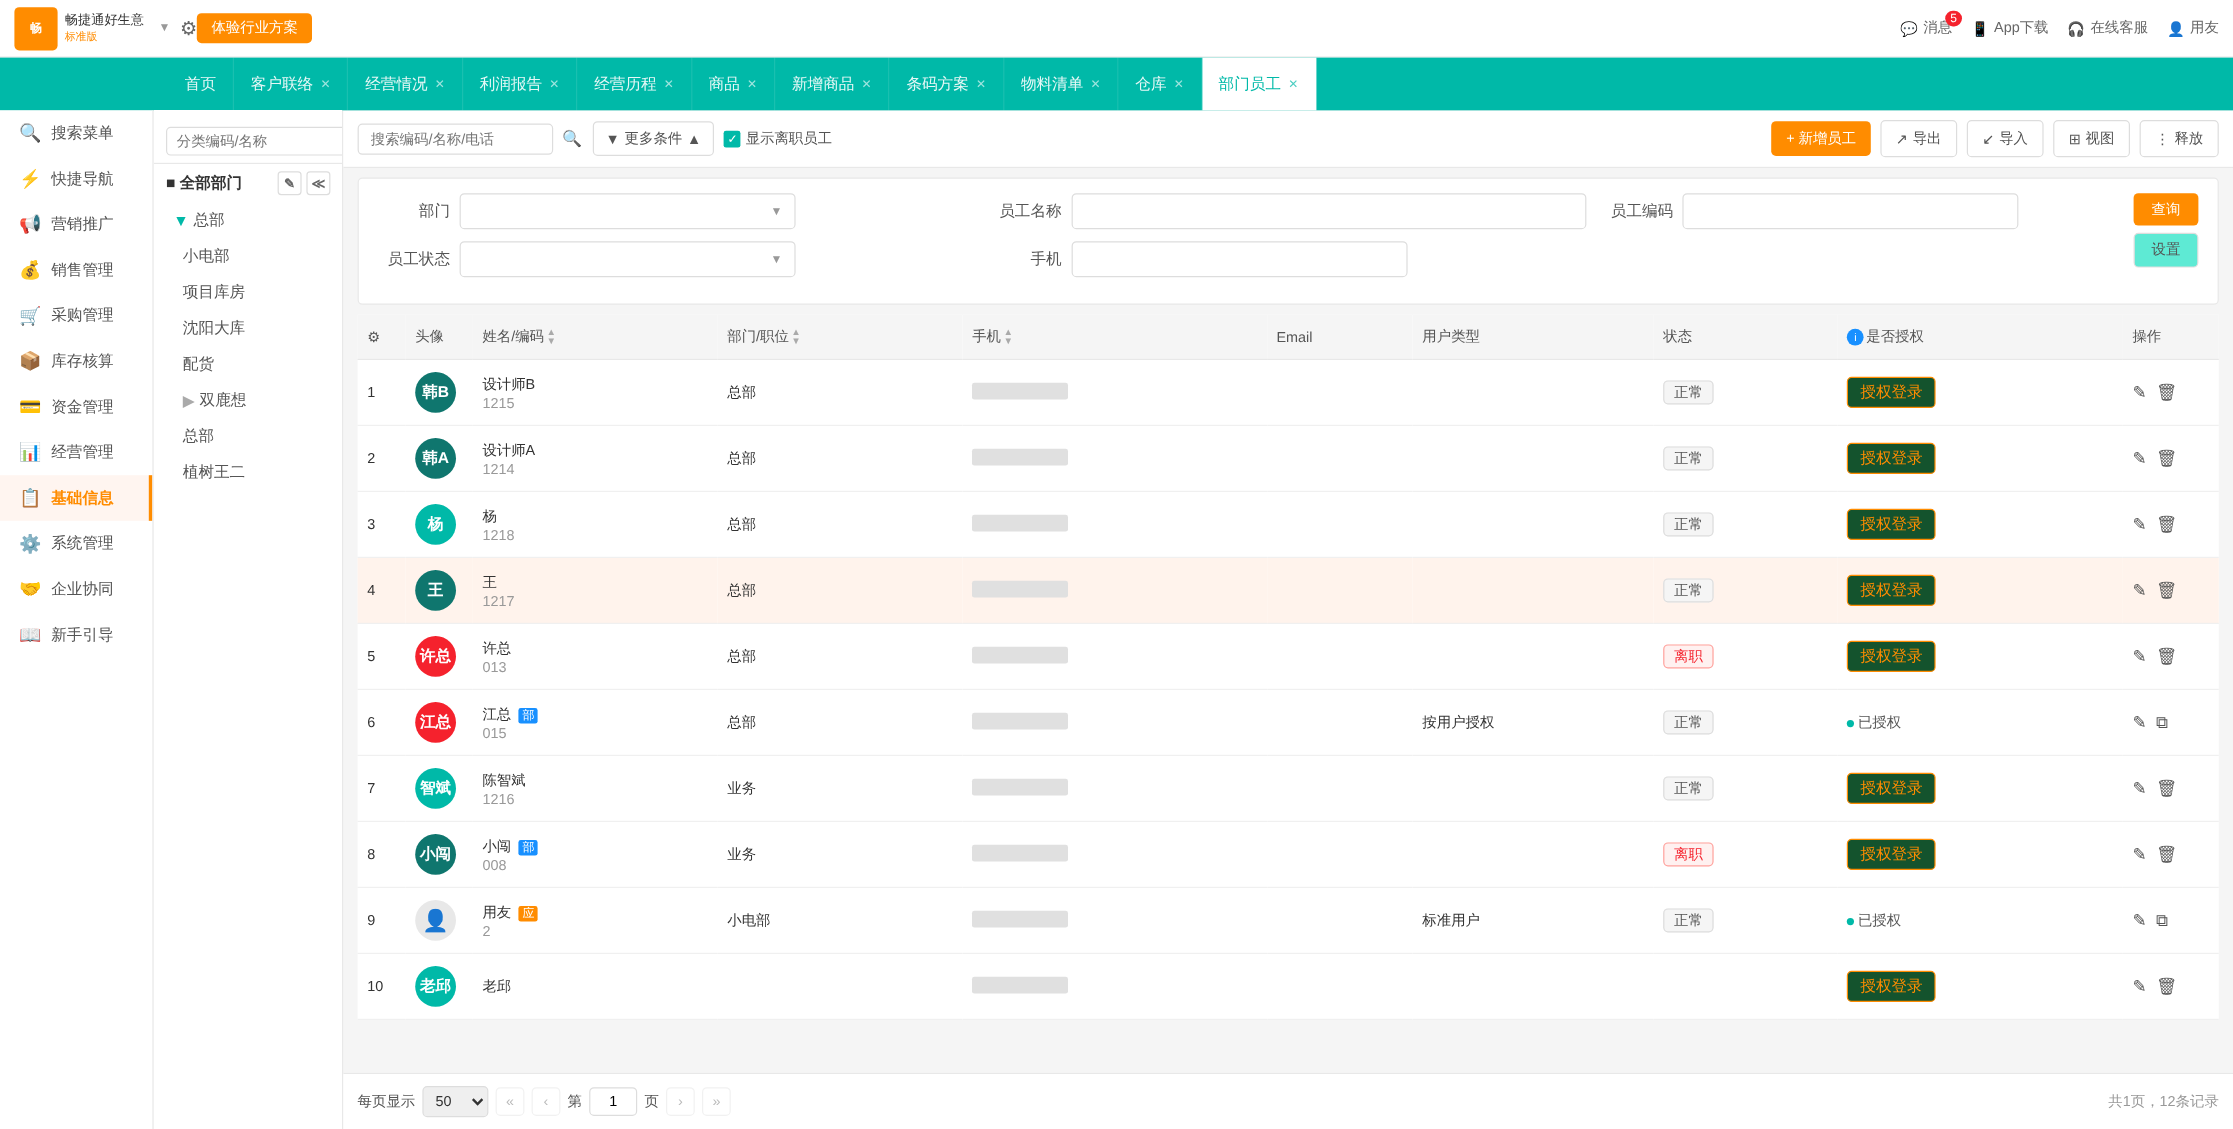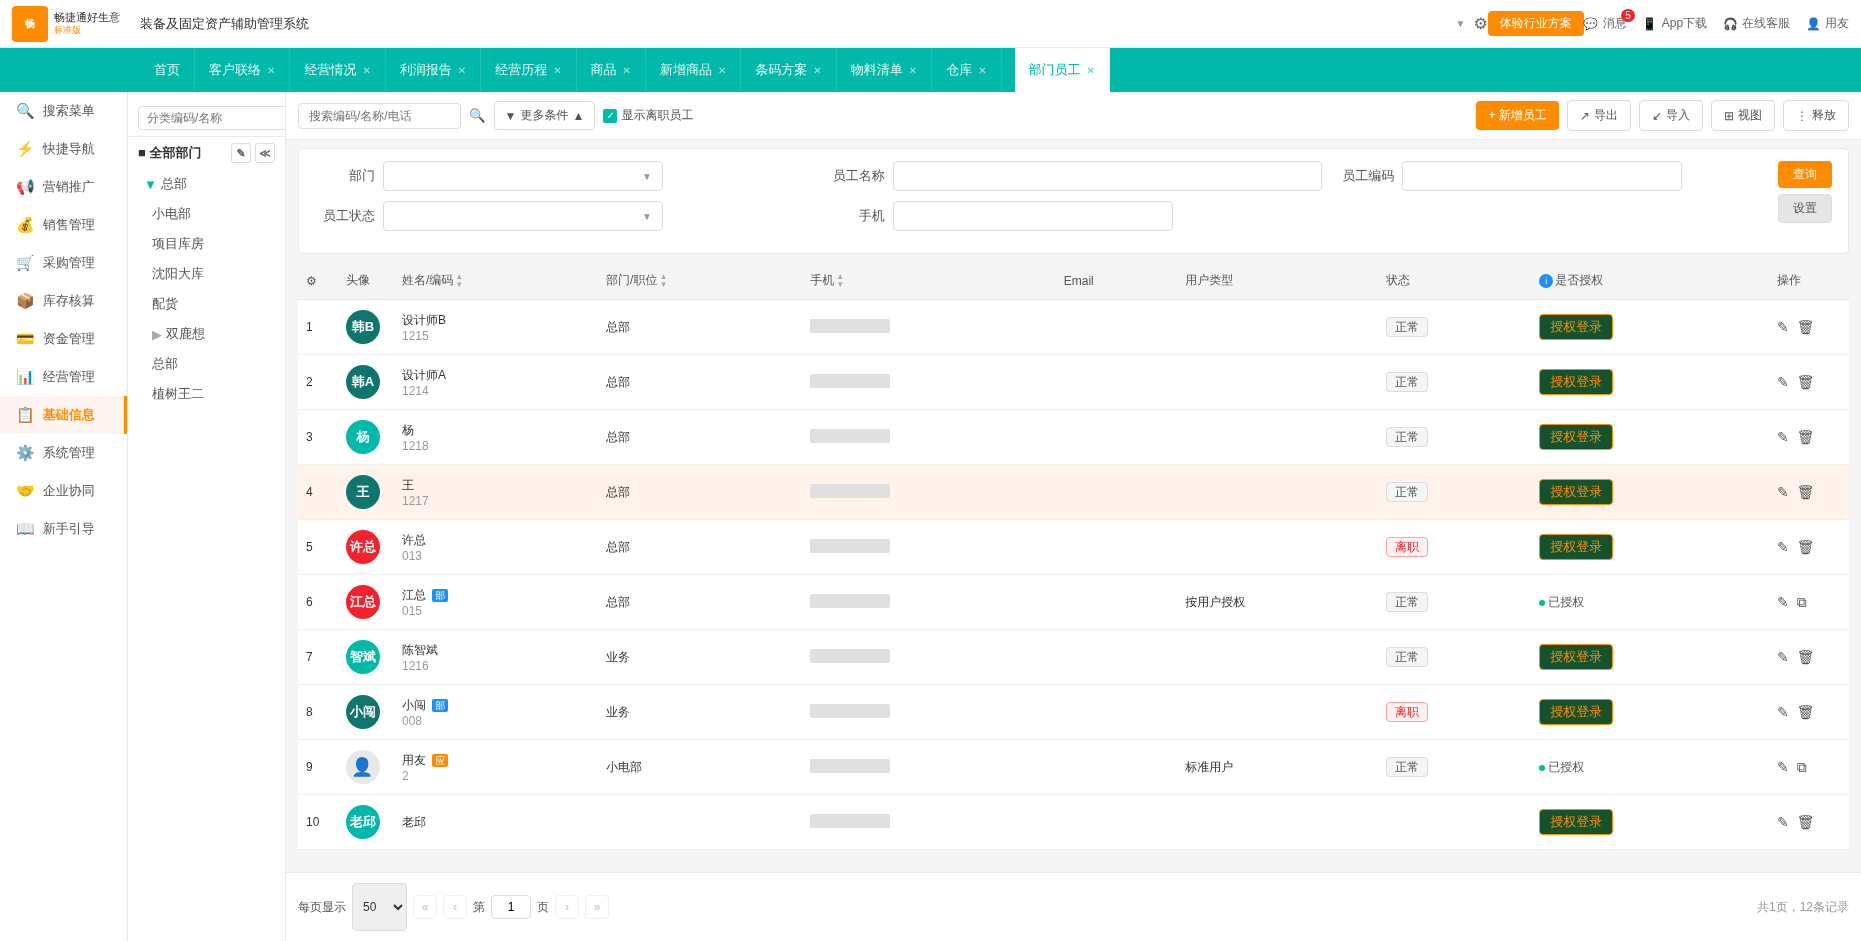--- a/index.html
+++ b/index.html
@@ -15,21 +15,21 @@
     .top-actions { display: flex; align-items: center; gap: 16px; margin-left: auto; }
     .top-action-btn { display: flex; align-items: center; gap: 4px; font-size: 12px; color: #666; cursor: pointer; position: relative; }
     .badge { background: #f5222d; color: white; border-radius: 8px; font-size: 10px; padding: 1px 4px; position: absolute; top: -6px; right: -8px; }
     .try-btn { background: #ff8c00; color: white; border: none; border-radius: 4px; padding: 4px 12px; font-size: 12px; cursor: pointer; }
     .gear-btn { color: #666; cursor: pointer; font-size: 16px; margin-left: 8px; }
     .dropdown-arrow { font-size: 10px; color: #999; }
     
     
     .nav-bar { height: 44px; background: #00b9a8; display: flex; align-items: center; padding: 0 0 0 140px; }
     .nav-item { height: 44px; display: flex; align-items: center; padding: 0 14px; font-size: 13px; color: rgba(255,255,255,0.9); cursor: pointer; white-space: nowrap; border-right: 1px solid rgba(255,255,255,0.1); }
-    .nav-item.active { background: #fff; color: #00b9a8; margin-left: 13px; }
+    .nav-item.active { background: #fff; color: #00b9a8; }
     .nav-item .close { margin-left: 6px; font-size: 10px; opacity: 0.7; }
     
     
     .main-layout { display: flex; height: calc(100vh - 92px); }
     
     
     .sidebar { width: 128px; background: #fff; border-right: 1px solid #e8e8e8; overflow-y: auto; flex-shrink: 0; }
     .sidebar-item { display: flex; align-items: center; gap: 8px; padding: 10px 16px; font-size: 13px; color: #555; cursor: pointer; }
     .sidebar-item.active { background: #fff5f0; color: #ff8c00; font-weight: bold; border-right: 3px solid #ff8c00; }
     .sidebar-icon { font-size: 15px; }
@@ -65,21 +65,21 @@
     .filter-row { display: flex; align-items: center; gap: 12px; margin-bottom: 10px; }
     .filter-row:last-child { margin-bottom: 0; }
     .filter-label { width: 60px; color: #555; font-size: 13px; text-align: right; flex-shrink: 0; }
     .filter-select { flex: 0 0 280px; height: 30px; border: 1px solid #ddd; border-radius: 4px; display: flex; align-items: center; padding: 0 10px; font-size: 12px; color: #333; cursor: pointer; background: white; }
     .filter-select .arrow { margin-left: auto; color: #999; font-size: 10px; }
     .filter-input { flex: 0 0 280px; height: 30px; border: 1px solid #ddd; border-radius: 4px; padding: 0 10px; font-size: 12px; color: #333; outline: none; }
     .filter-input-wide { flex: 1; height: 30px; border: 1px solid #ddd; border-radius: 4px; padding: 0 10px; font-size: 12px; color: #333; outline: none; }
     .filter-col { display: flex; align-items: center; gap: 8px; flex: 1; }
     .filter-actions { position: absolute; right: 16px; top: 12px; display: flex; flex-direction: column; gap: 6px; }
     .btn-search { background: #ff8c00; color: white; border: none; border-radius: 4px; padding: 5px 14px; font-size: 12px; cursor: pointer; }
-    .btn-set { background: #e5e5e5; color: #555; border: 1px solid #ddd; border-radius: 4px; padding: 5px 14px; font-size: 12px; cursor: pointer; }
+    .btn-set { background: #5eead4; color: #555; border: 1px solid #ddd; border-radius: 4px; padding: 5px 14px; font-size: 12px; cursor: pointer; }
     
     
     .table-container { flex: 1; overflow: auto; padding: 0 12px; }
     table { width: 100%; border-collapse: collapse; background: white; }
     thead th { background: #f5f5f5; padding: 10px 8px; font-size: 12px; color: #555; border-bottom: 1px solid #e8e8e8; font-weight: normal; text-align: left; white-space: nowrap; }
     tbody tr { border-bottom: 1px solid #f0f0f0; }
     tbody tr.highlighted { background: #fff3ec; }
     tbody td { padding: 10px 8px; font-size: 12px; color: #333; vertical-align: middle; }
     .avatar { width: 34px; height: 34px; border-radius: 50%; display: flex; align-items: center; justify-content: center; font-size: 13px; font-weight: bold; color: white; }
     .avatar-orange { background: #0f766e; }
@@ -93,21 +93,21 @@
     .btn-auth { background: #14532d; color: #ff8c00; border: 1px solid #ff8c00; border-radius: 4px; padding: 3px 10px; font-size: 13px; cursor: pointer; }
     .authorized { color: #555; font-size: 12px; }
     .dot-green { display: inline-block; width: 6px; height: 6px; border-radius: 50%; background: #00b9a8; margin-right: 3px; }
     .op-btns { display: flex; gap: 8px; }
     .op-btn { color: #555; cursor: pointer; font-size: 14px; }
     .phone-blur { display: inline-block; width: 80px; height: 14px; background: #e0e0e0; border-radius: 2px; }
     
     
     .pagination { padding: 10px 12px; background: #fff; border-top: 1px solid #e8e8e8; display: flex; align-items: center; gap: 6px; font-size: 12px; color: #555; }
     .page-size-label { color: #555; }
-    .page-size-select { border: 1px solid #ddd; border-radius: 4px; padding: 15px 6px; font-size: 12px; color: #333; }
+    .page-size-select { border: 1px solid #ddd; border-radius: 4px; padding: 4px 6px; font-size: 12px; color: #333; }
     .page-btn { width: 24px; height: 24px; border: 1px solid #ddd; border-radius: 4px; display: flex; align-items: center; justify-content: center; cursor: pointer; background: white; font-size: 12px; color: #555; }
     .page-btn.disabled { opacity: 0.4; cursor: not-allowed; }
     .page-input { width: 40px; height: 24px; border: 1px solid #ddd; border-radius: 4px; text-align: center; font-size: 12px; }
     .total-text { margin-left: auto; color: #999; }
     
     
     .cat-search { display: flex; align-items: center; padding: 6px 10px; border-bottom: 1px solid #e8e8e8; }
     .cat-search-input { flex: 1; border: 1px solid #ddd; border-radius: 4px; padding: 4px 8px; font-size: 12px; outline: none; }
 
     .col-sort { display: flex; align-items: center; gap: 2px; }
@@ -120,21 +120,20 @@
 <div class="top-bar">
   <div class="logo-area">
     <div class="logo-icon">
       <span style="font-size:10px">畅</span>
     </div>
     <div>
       <div class="logo-text">畅捷通好生意</div>
       <div class="logo-badge">标准版</div>
     </div>
   </div>
-  <div class="top-system-name">装备及固定资产辅助管理系统</div>
   <span class="dropdown-arrow">▼</span>
   <span class="gear-btn">⚙</span>
   <button class="try-btn">体验行业方案</button>
   <div class="top-actions">
     <div class="top-action-btn">
       <span>💬</span>
       <span>消息</span>
       <span class="badge">5</span>
     </div>
     <div class="top-action-btn">

